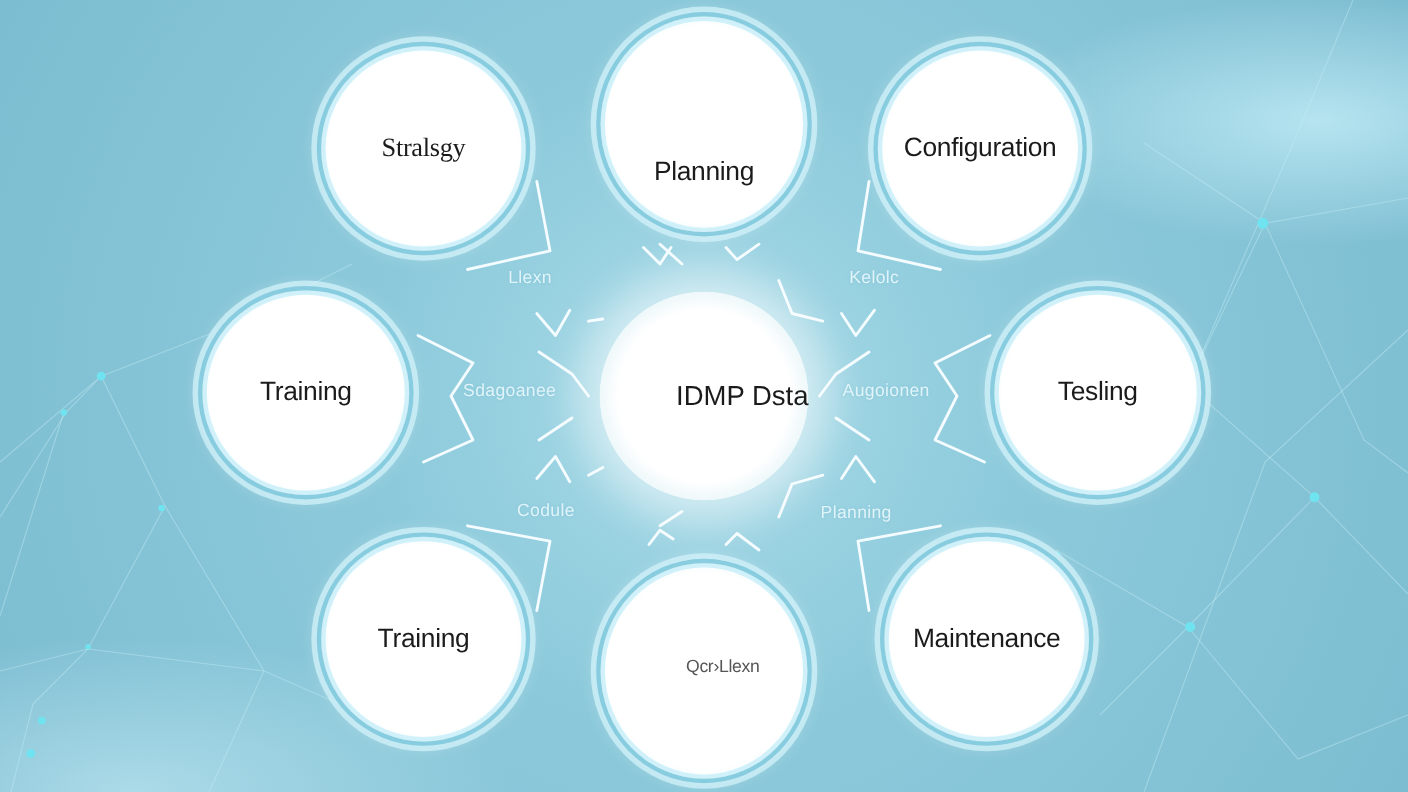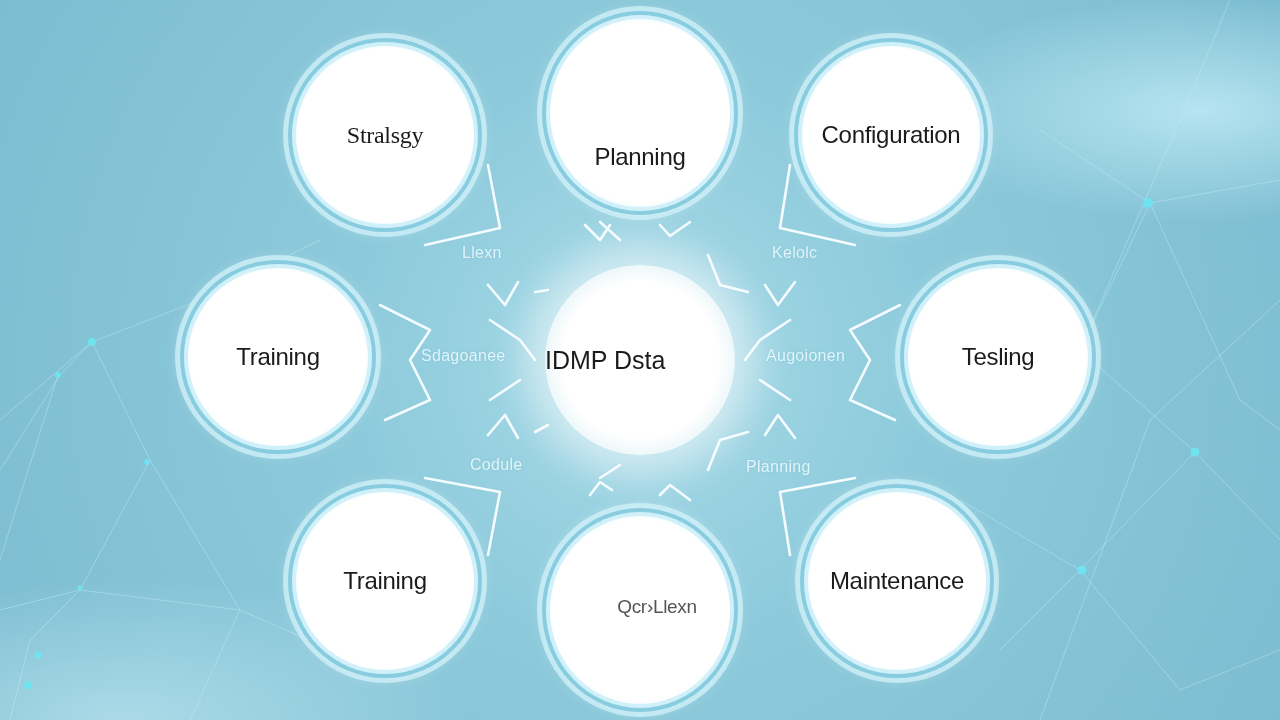--- a/index.html
+++ b/index.html
@@ -18,21 +18,21 @@
     border: 4px solid rgba(205,240,250,0.95);
     box-shadow: 0 0 0 4px rgba(120,196,218,0.8), 0 0 0 9px rgba(210,242,250,0.75), 0 0 18px rgba(255,255,255,0.6);
     display: flex; align-items: center; justify-content: center;
     box-sizing: border-box;
   }
   .node .label { font-size: 24px; color: #1b1b1b; letter-spacing: -0.3px; }
   .center {
     position: absolute; left: 545px; top: 265px; width: 190px; height: 190px; border-radius: 50%;
     background: radial-gradient(circle, #ffffff 0%, #ffffff 58%, rgba(255,255,255,0.8) 72%, rgba(230,248,252,0.3) 88%, rgba(200,240,250,0) 100%);
     box-shadow: 0 0 40px 20px rgba(255,255,255,0.55);
-    display: flex; align-items: center; justify-content: flex-start;
+    display: flex; align-items: center; justify-content: flex-end;
   }
   .center .label { font-size: 25px; color: #1b1b1b; }
   .minor {
     position: absolute; font-size: 16px; color: rgba(240,252,255,0.85);
     text-shadow: 0 0 2px rgba(120,190,210,0.7); letter-spacing: 0.3px;
   }
 </style>
 </head>
 <body>
 
@@ -116,21 +116,21 @@
 <div class="node" style="left:184px;top:264px;width:188px;height:186px;">
   <span class="label">Training</span>
 </div>
 <div class="node" style="left:904px;top:264px;width:188px;height:186px;align-items:center;">
   <span class="label">Tesling</span>
 </div>
 <div class="node" style="left:292px;top:488px;width:186px;height:186px;">
   <span class="label">Training</span>
 </div>
 <div class="node" style="left:546px;top:512px;width:188px;height:196px;padding-left:34px;padding-bottom:6px;">
-  <span class="label" style="font-size:19px;color:#555;">Qcr›Llexn</span>
+  <span class="label" style="font-size:16px;color:#555;">Qcr›Llexn</span>
 </div>
 <div class="node" style="left:804px;top:488px;width:186px;height:186px;">
   <span class="label">Maintenance</span>
 </div>
 
 <div class="center">
   <span class="label">IDMP Dsta</span>
 </div>
 
 <span class="minor" style="left:462px;top:244px;">Llexn</span>

